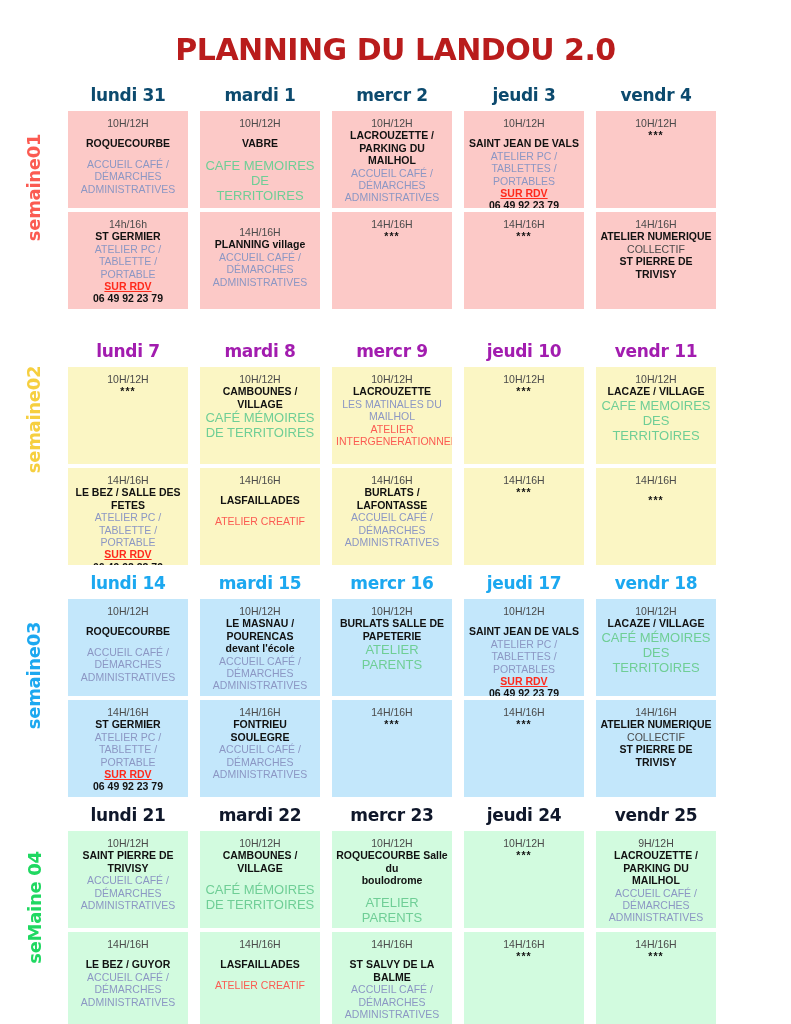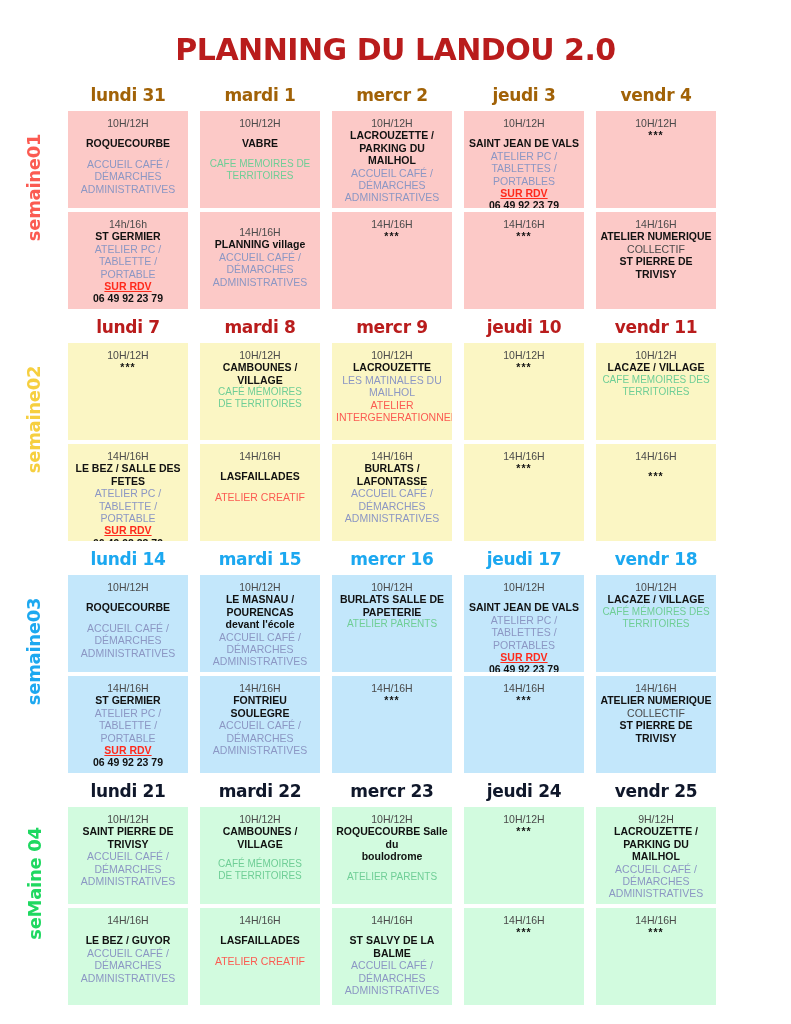--- a/index.html
+++ b/index.html
@@ -79,33 +79,33 @@
     margin-top: 4px;
     padding: 6px 4px 12px 4px;
     text-align: center;
     overflow: hidden;
   }
 
   .ln { display: block; line-height: 1.18; }
   .ln-time  { font-size: 10.5px; color: #4a4a4a; }
   .ln-place { font-size: 10.5px; color: #111111; font-weight: 700; }
   .ln-act   { font-size: 10.5px; color: #8C97C4; }
-  .ln-green { font-size: 10px; color: #6FCE96; }
+  .ln-green { font-size: 13px; color: #6FCE96; }
   .ln-red   { font-size: 10.5px; color: #FB5B52; }
   .ln-rdv   { font-size: 10.5px; color: #FF2A1C; font-weight: 700; text-decoration: underline; }
   .ln-phone { font-size: 10.5px; color: #111111; font-weight: 700; }
   .ln-stars { font-size: 10.5px; color: #111111; font-weight: 700; letter-spacing: 1px; }
   .ln-gap   { display: block; height: 8px; }
 
   
-  .w-red   .day-head { color: #a16207; }
+  .w-red   .day-head { color: #0c4a6e; }
   .w-red   .week-label span { color: #FB5B52; }
   .w-red   .slot { background: #FCC9C7; }
 
-  .w-yellow .day-head { color: #b91c1c; }
+  .w-yellow .day-head { color: #a21caf; margin-top: 24px; }
   .w-yellow .week-label span { color: #F6CF3F; }
   .w-yellow .slot { background: #FBF6C4; }
 
   .w-blue  .day-head { color: #1CA8F0; text-align: center; }
   .w-blue  .week-label span { color: #1CA8F0; }
   .w-blue  .slot { background: #C3E7FB; }
 
   .w-green .day-head { color: #0f172a; }
   .w-green .week-label span { color: #1FD861; }
   .w-green .slot { background: #D2FBDF; }

